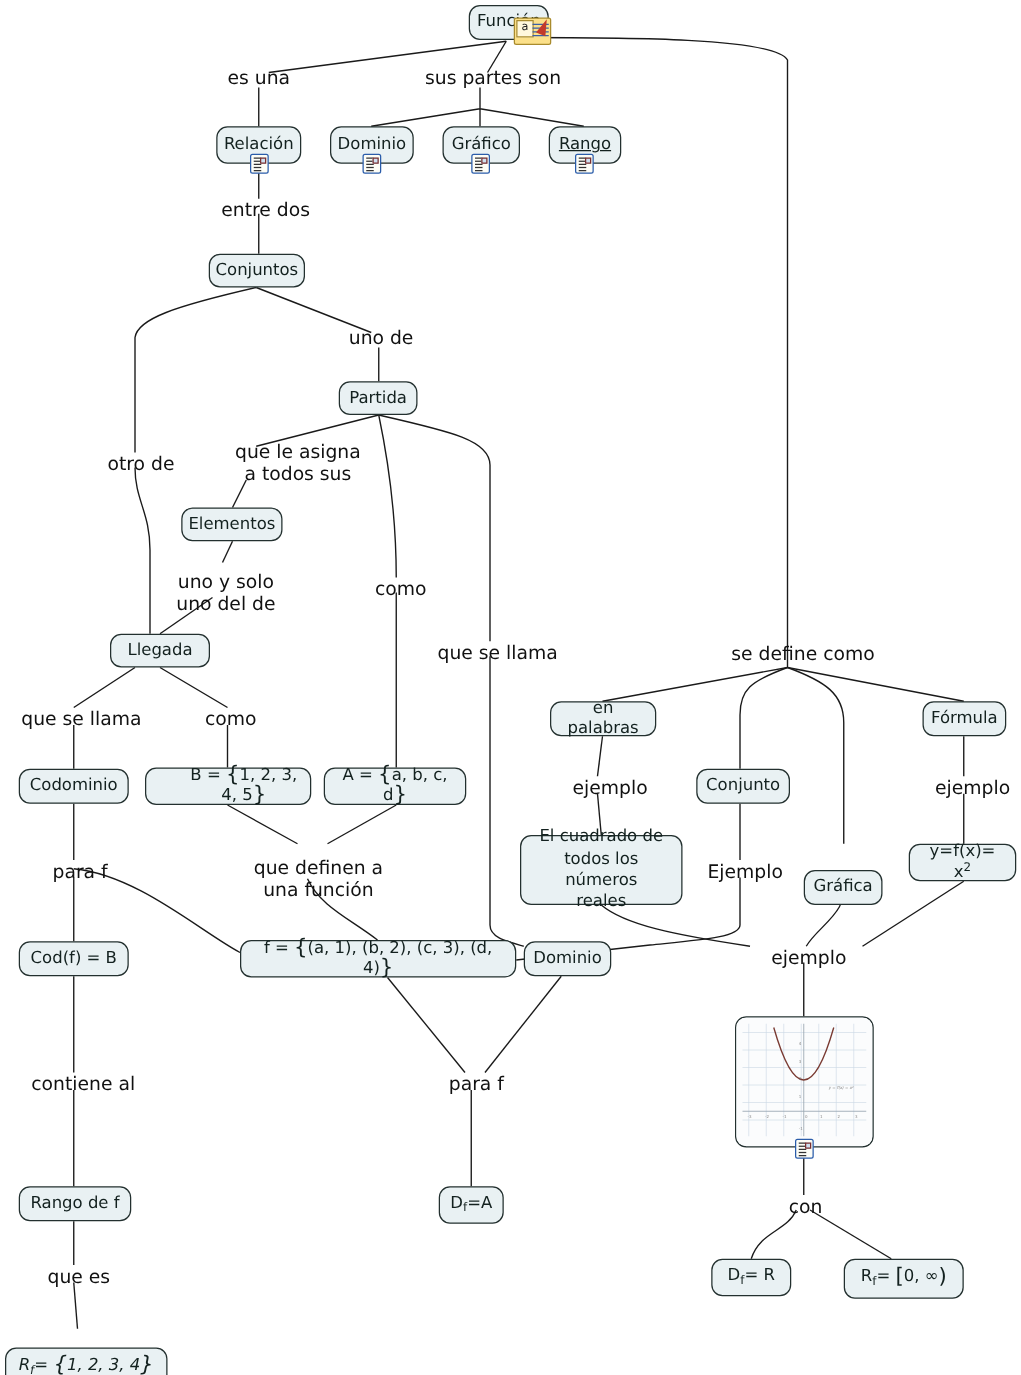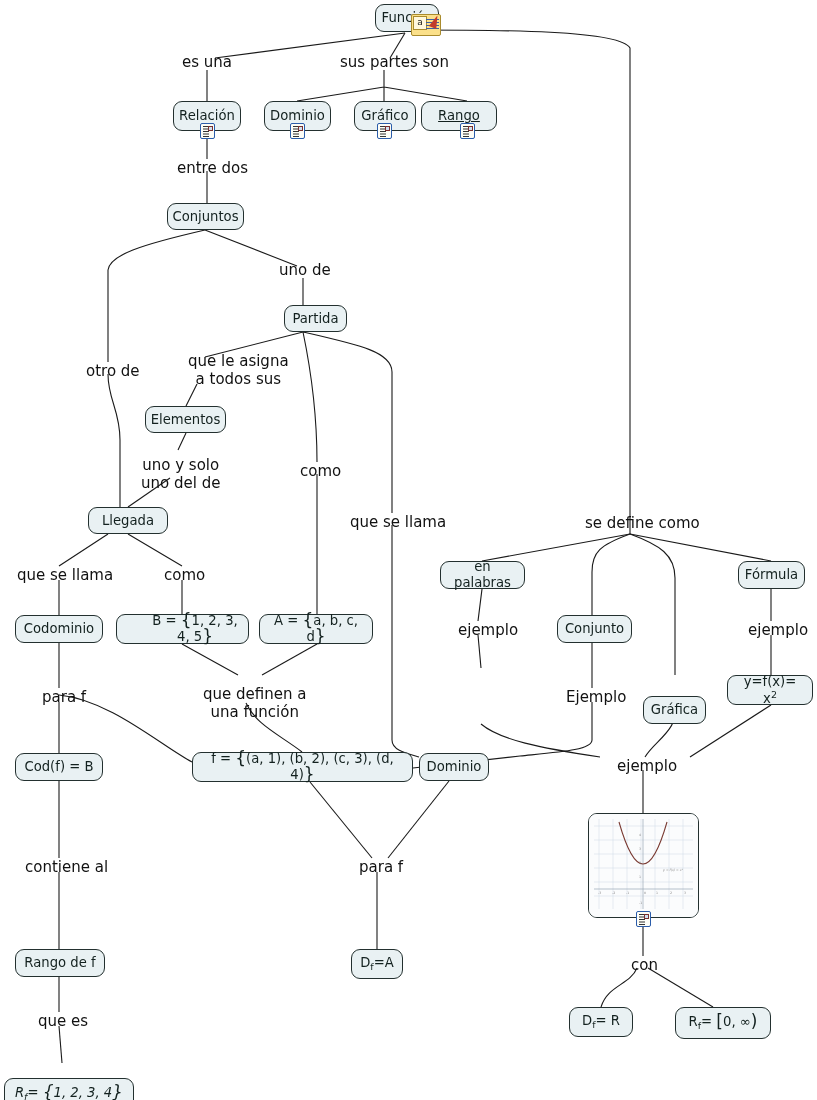--- a/index.html
+++ b/index.html
@@ -148,29 +148,29 @@
   <div class="node" style="left:264px;top:101px;width:67px;height:30px;">
     <span>Dominio</span>
   </div>
   <span class="resicon" style="left:290px;top:123px;"></span>
 
   <div class="node" style="left:354px;top:101px;width:62px;height:30px;">
     <span>Gráfico</span>
   </div>
   <span class="resicon" style="left:377px;top:123px;"></span>
 
-  <div class="node" style="left:421px;top:101px;width:76px;height:30px;text-decoration:underline;">
+  <div class="node" style="left:439px;top:101px;width:58px;height:30px;text-decoration:underline;">
     <span>Rango</span>
   </div>
   <span class="resicon" style="left:460px;top:123px;"></span>
 
   <div class="node" style="left:167px;top:203px;width:77px;height:27px;">
     <span>Conjuntos</span>
   </div>
-  <div class="node" style="left:284px;top:305px;width:63px;height:27px;">
+  <div class="node" style="left:271px;top:305px;width:63px;height:27px;">
     <span>Partida</span>
   </div>
   <div class="node" style="left:145px;top:406px;width:81px;height:27px;">
     <span>Elementos</span>
   </div>
   <div class="node" style="left:88px;top:507px;width:80px;height:27px;">
     <span>Llegada</span>
   </div>
   <div class="node" style="left:440px;top:561px;width:85px;height:28px;">
     <span>en palabras</span>
@@ -186,20 +186,23 @@
     <span>B = <span class="brace">{</span>1, 2, 3, 4, 5<span class="brace">}</span></span>
   </div>
   <div class="node" style="left:259px;top:614px;width:114px;height:30px;">
     <span>A = <span class="brace">{</span>a, b, c, d<span class="brace">}</span></span>
   </div>
 
   <div class="node" style="left:557px;top:615px;width:75px;height:28px;">
     <span>Conjunto</span>
   </div>
 
+  <div class="node multiline" style="left:416px;top:668px;width:130px;height:56px;">
+    <span>El cuadrado de<br>todos los números<br>reales</span>
+  </div>
 
   <div class="node" style="left:643px;top:696px;width:63px;height:28px;">
     <span>Gráfica</span>
   </div>
   <div class="node" style="left:727px;top:675px;width:86px;height:30px;">
     <span>y=f(x)= x<span class="sup">2</span></span>
   </div>
 
   <div class="node" style="left:15px;top:753px;width:88px;height:28px;">
     <span>Cod(f) = B</span>

